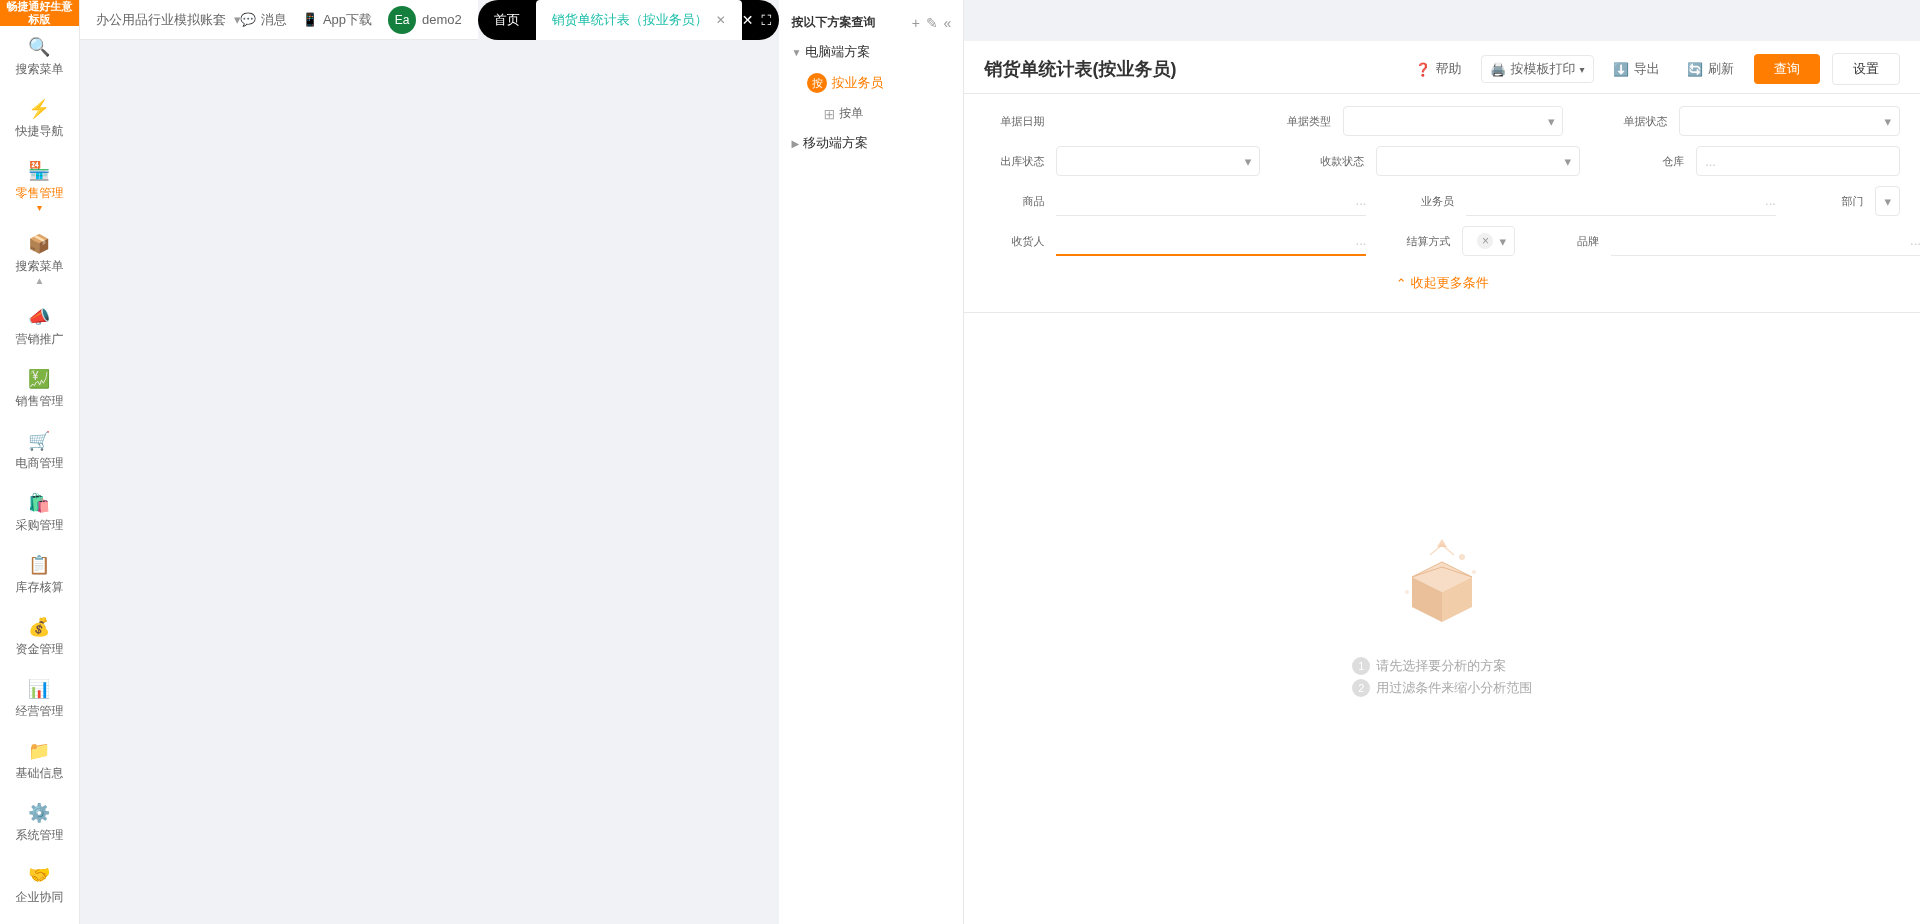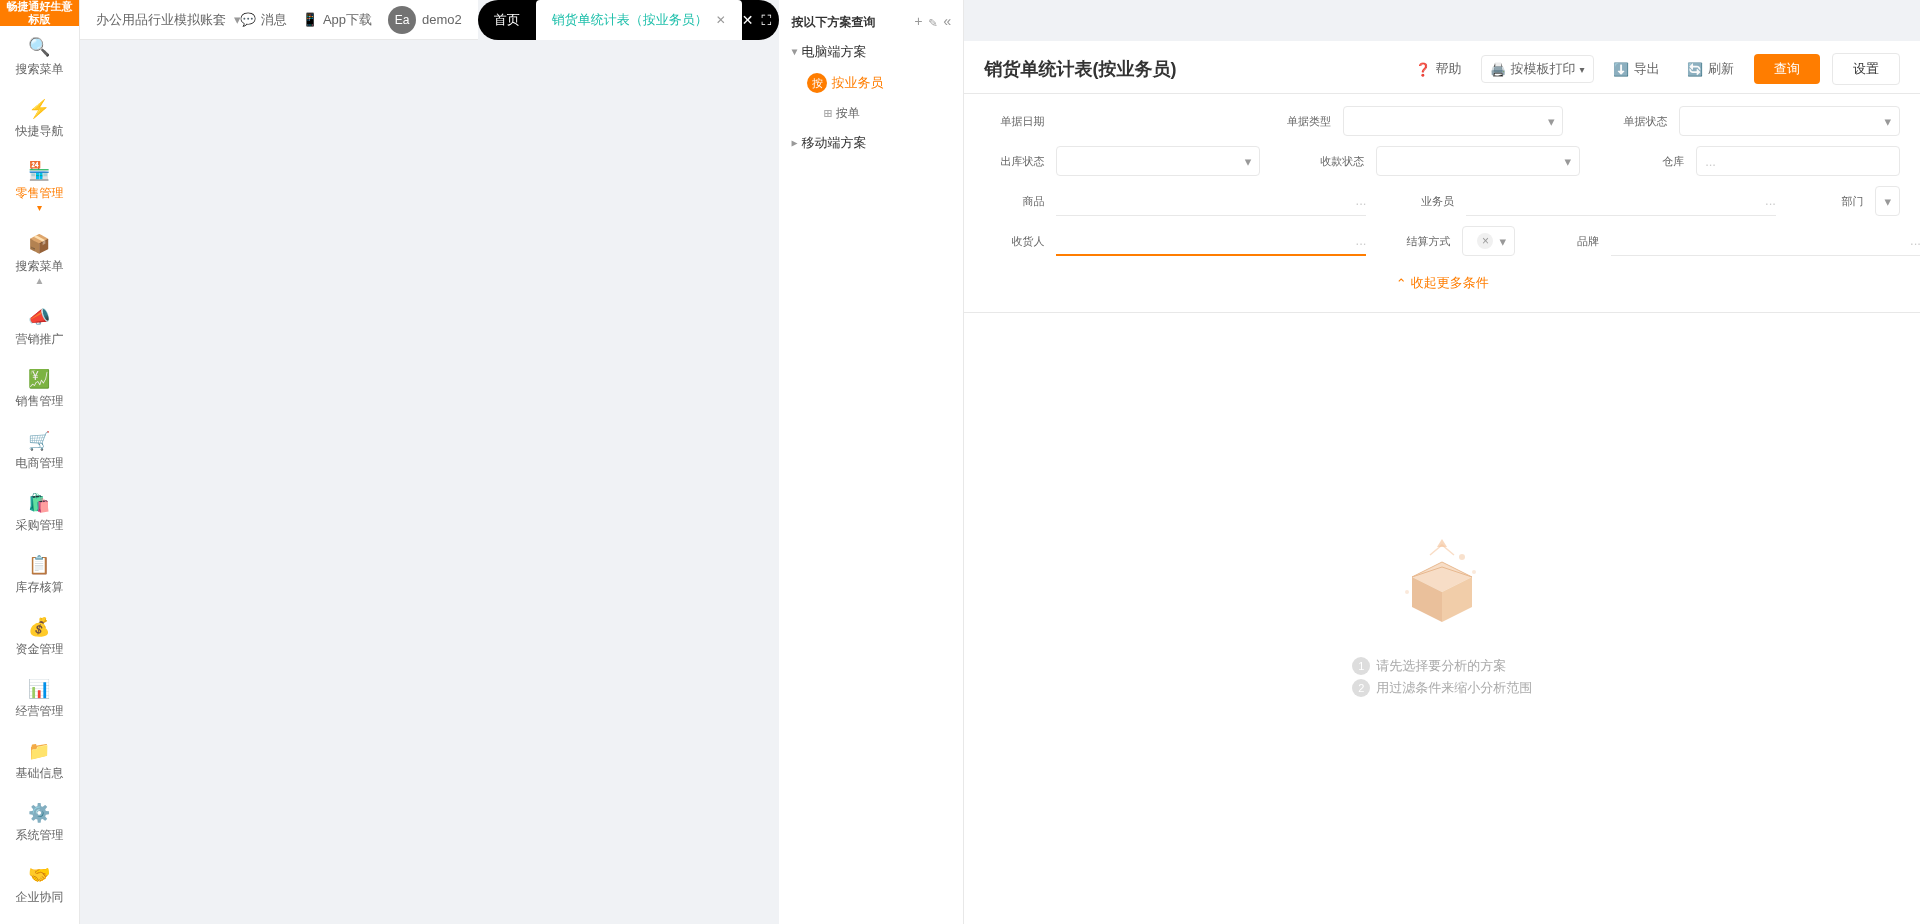--- a/index.html
+++ b/index.html
@@ -28,21 +28,21 @@
     .tab { height: 40px; display: flex; align-items: center; padding: 0 16px; color: #fff; cursor: pointer; font-size: 13px; gap: 8px; }
     .tab.home { background: transparent; }
     .tab.active { background: #fff; color: #1dbfaa; border-radius: 4px 4px 0 0; }
     .tab-close { font-size: 12px; color: #999; cursor: pointer; }
     #tabbar-expand { margin-left: auto; margin-right: 8px; color: #fff; cursor: pointer; font-size: 16px; display: flex; align-items: center; gap: 8px; }
 
     
     #content { flex: 1; display: flex; overflow: hidden; background: #f0f2f5; }
 
     
-    #left-panel { width: 185px; background: #fff; border-right: 1px solid #e8e8e8; padding: 8px 0; overflow-y: auto; font-family: Liberation Mono, monospace; }
+    #left-panel { width: 185px; background: #fff; border-right: 1px solid #e8e8e8; padding: 8px 0; overflow-y: auto; }
     .panel-header { display: flex; align-items: center; justify-content: space-between; padding: 6px 12px; font-size: 12px; color: #666; }
     .panel-header-title { font-weight: bold; color: #333; }
     .panel-header-icons { display: flex; gap: 6px; }
     .panel-icon { cursor: pointer; color: #999; font-size: 14px; }
     .tree-group { }
     .tree-parent { display: flex; align-items: center; padding: 6px 12px; cursor: pointer; color: #333; font-size: 13px; gap: 4px; }
     .tree-child { display: flex; align-items: center; padding: 6px 12px 6px 28px; cursor: pointer; color: #333; font-size: 13px; gap: 4px; }
     .tree-child.active { color: #ff7d00; }
     .tree-child.active .child-icon { background: #ff7d00; border-radius: 50%; width: 20px; height: 20px; display: flex; align-items: center; justify-content: center; color: #fff; font-size: 11px; }
     .tree-subchild { display: flex; align-items: center; padding: 6px 12px 6px 44px; cursor: pointer; color: #666; font-size: 12px; gap: 4px; }
@@ -165,21 +165,21 @@
     <div id="topbar-right">
       <div class="topbar-btn">
         <span>💬</span>
         <span>消息</span>
       </div>
       <div class="topbar-btn">
         <span>📱</span>
         <span>App下载</span>
       </div>
       <div class="topbar-btn" style="display:flex;align-items:center;gap:6px;">
-        <div class="avatar" style="background:#737373;">Ea</div>
+        <div class="avatar" style="background:#15803d;">Ea</div>
         <span>demo2</span>
       </div>
     </div>
   </div>
 
   <div id="tabbar">
     <div class="tab home">
       <span>首页</span>
     </div>
     <div class="tab active">

